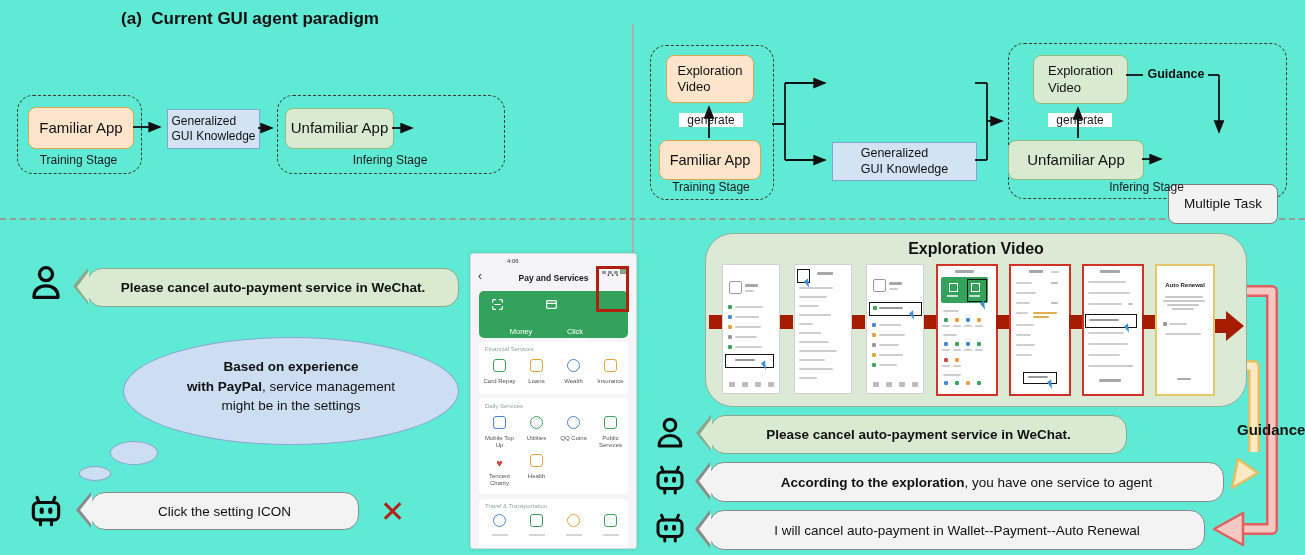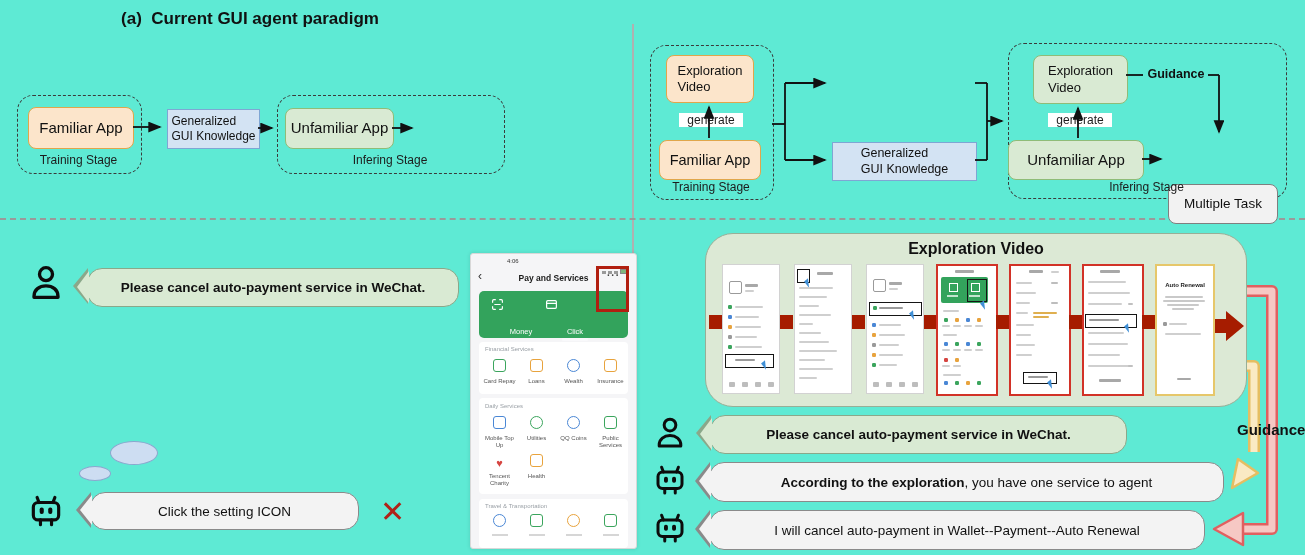--- a/index.html
+++ b/index.html
@@ -91,20 +91,27 @@
   <div class="stage-label" style="left:1008px;top:180px;width:277px;">Infering Stage</div>
 
   <svg class="icn" style="left:26px;top:262px;" width="40" height="42" viewBox="0 0 24 24" fill="none" stroke="#0c0c0c" stroke-width="2" stroke-linecap="round" stroke-linejoin="round">
     <circle cx="12" cy="6.7" r="3.9"></circle>
       <path d="M4.8 20.6 v-.7 c0-3.8 3.2-6.2 7.2-6.2 s7.2 2.4 7.2 6.2 v.7 z"></path>
   </svg>
   <div class="bubble gbub" style="--ht:18.5px;--hi:16px;left:87px;top:268px;width:370px;height:37px;">
     <span>Please cancel auto-payment service in WeChat.</span>
   </div>
 
+  <div class="thought" style="left:123px;top:337px;width:334px;height:106px;">
+    <div style="text-align:center;font-size:13.5px;line-height:1.45;padding-top:19px;">
+      <div style="font-weight:bold;">Based on experience</div>
+      <div><b>with PayPal</b><span>, service management</span></div>
+      <div>might be in the settings</div>
+    </div>
+  </div>
   <div class="thought" style="left:110px;top:441px;width:46px;height:22px;"></div>
   <div class="thought" style="left:79px;top:466px;width:30px;height:13px;"></div>
 
   <svg class="icn" style="left:27px;top:493px;" width="38" height="38" viewBox="0 0 24 24" fill="none" stroke="#0c0c0c" stroke-width="2" stroke-linecap="round" stroke-linejoin="round">
     <path d="M7.6 6 L6.4 2.8 M16.4 6 L17.6 2.8"></path>
       <rect x="4" y="6" width="16" height="11" rx="3"></rect>
     <rect x="8" y="9.2" width="2.6" height="4" rx="1.2" fill="#0c0c0c" stroke="none"></rect>
     <rect x="13.4" y="9.2" width="2.6" height="4" rx="1.2" fill="#0c0c0c" stroke="none"></rect>
     <path d="M8.5 17 v3 M15.5 17 v3"></path>
   </svg>

